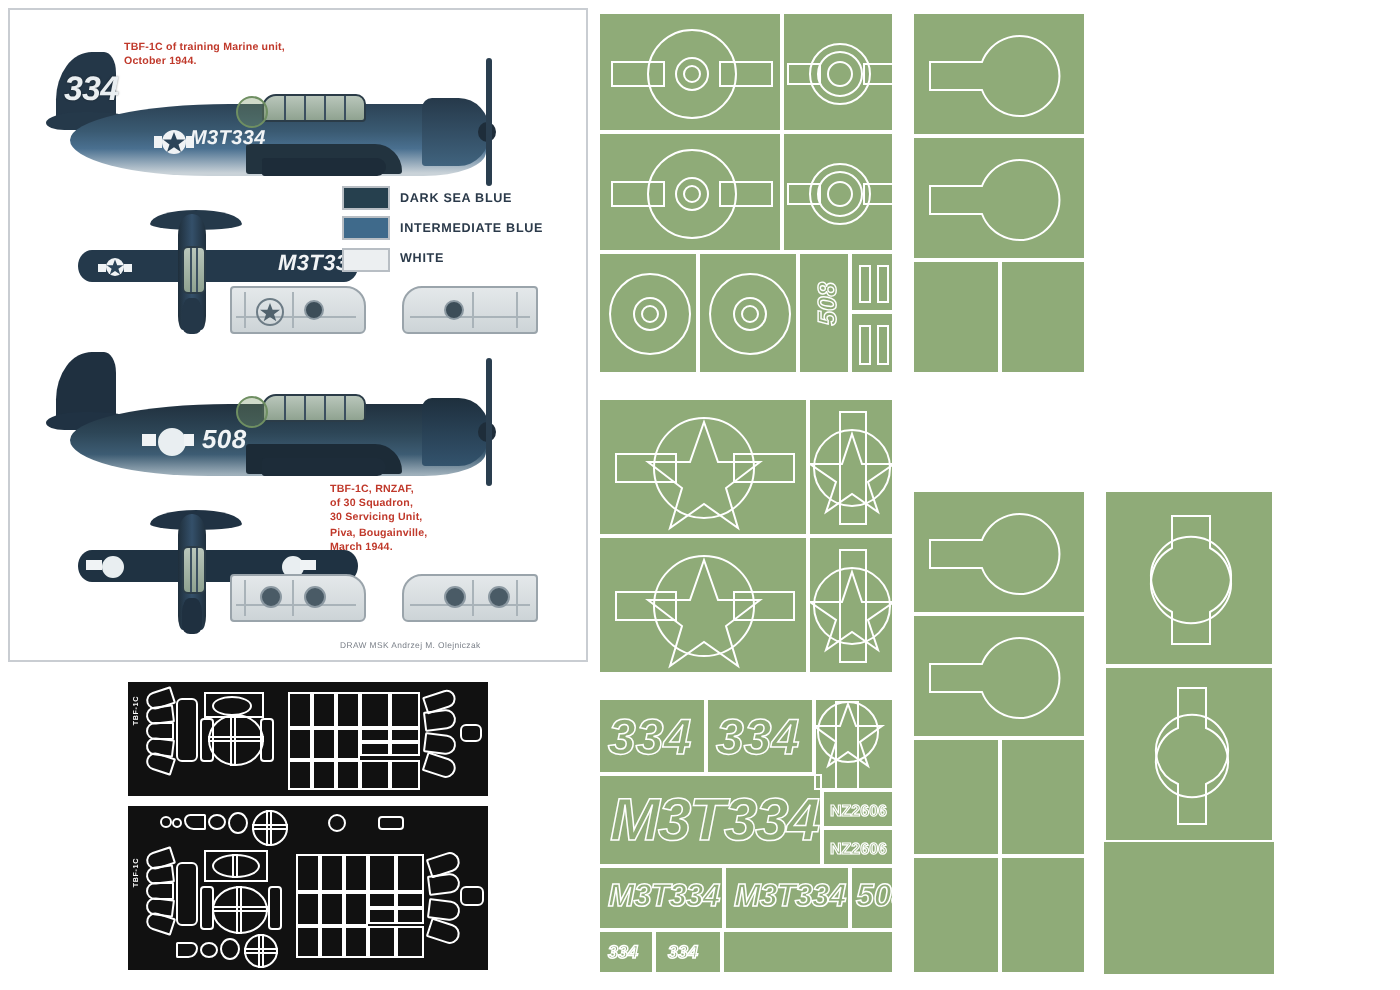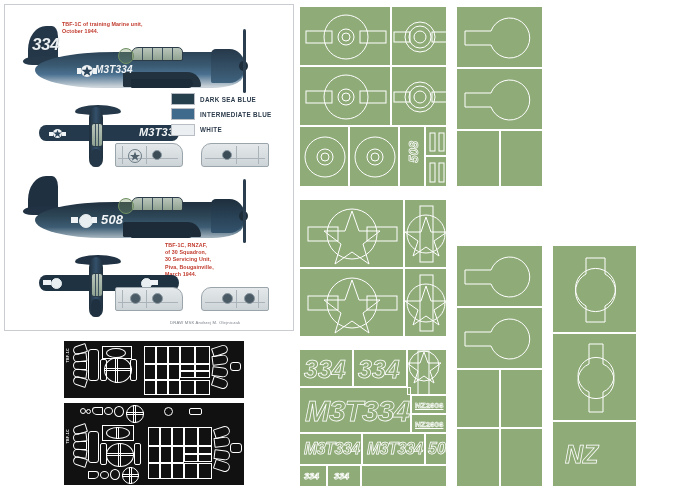--- a/index.html
+++ b/index.html
@@ -78,21 +78,21 @@
 
   
   .gsheet{position:absolute;background:#8fab78;}
   .cell{position:absolute;border:.9px solid #ffffff;box-sizing:border-box;}
   .gtxt{position:absolute;color:transparent;-webkit-text-stroke:.75px #ffffff;
         font-weight:bold;font-style:italic;letter-spacing:0px;white-space:nowrap;}
   .gtxtv{position:absolute;color:transparent;-webkit-text-stroke:.7px #ffffff;
          font-weight:bold;font-style:italic;writing-mode:vertical-rl;
          transform:rotate(180deg);white-space:nowrap;}
   .gtxt2{position:absolute;color:transparent;-webkit-text-stroke:.6px #ffffff;
-         font-weight:bold;white-space:nowrap;text-decoration:underline;}
+         font-weight:bold;white-space:nowrap;}
 
   
   .sv{position:absolute;left:0;top:0;}
 </style>
 </head>
 <body>
 
 <div class="page">
 
   <div class="profiles">
@@ -596,18 +596,15 @@
         </svg>
     </div>
     <div class="cell" style="left:0;top:88px;width:85px;height:88px;">
       <svg class="sv" width="85" height="88" viewBox="0 0 85 88">
           <g fill="none" stroke="#ffffff" stroke-width="1">
             <path d="M36 10 h14 v20 a18 18 0 1 1 -14 0 z"></path>
             <path d="M36 78 h14 v-20 a18 18 0 1 0 -14 0 z"></path>
           </g>
         </svg>
     </div>
-    <div class="cell" style="left:0;top:176px;width:85px;height:66px;">
-      <div class="gtxt" style="left:12px;top:18px;font-size:25px;">NZ</div>
-    </div>
   </div>
 
 </div>
 
 </body></html>

